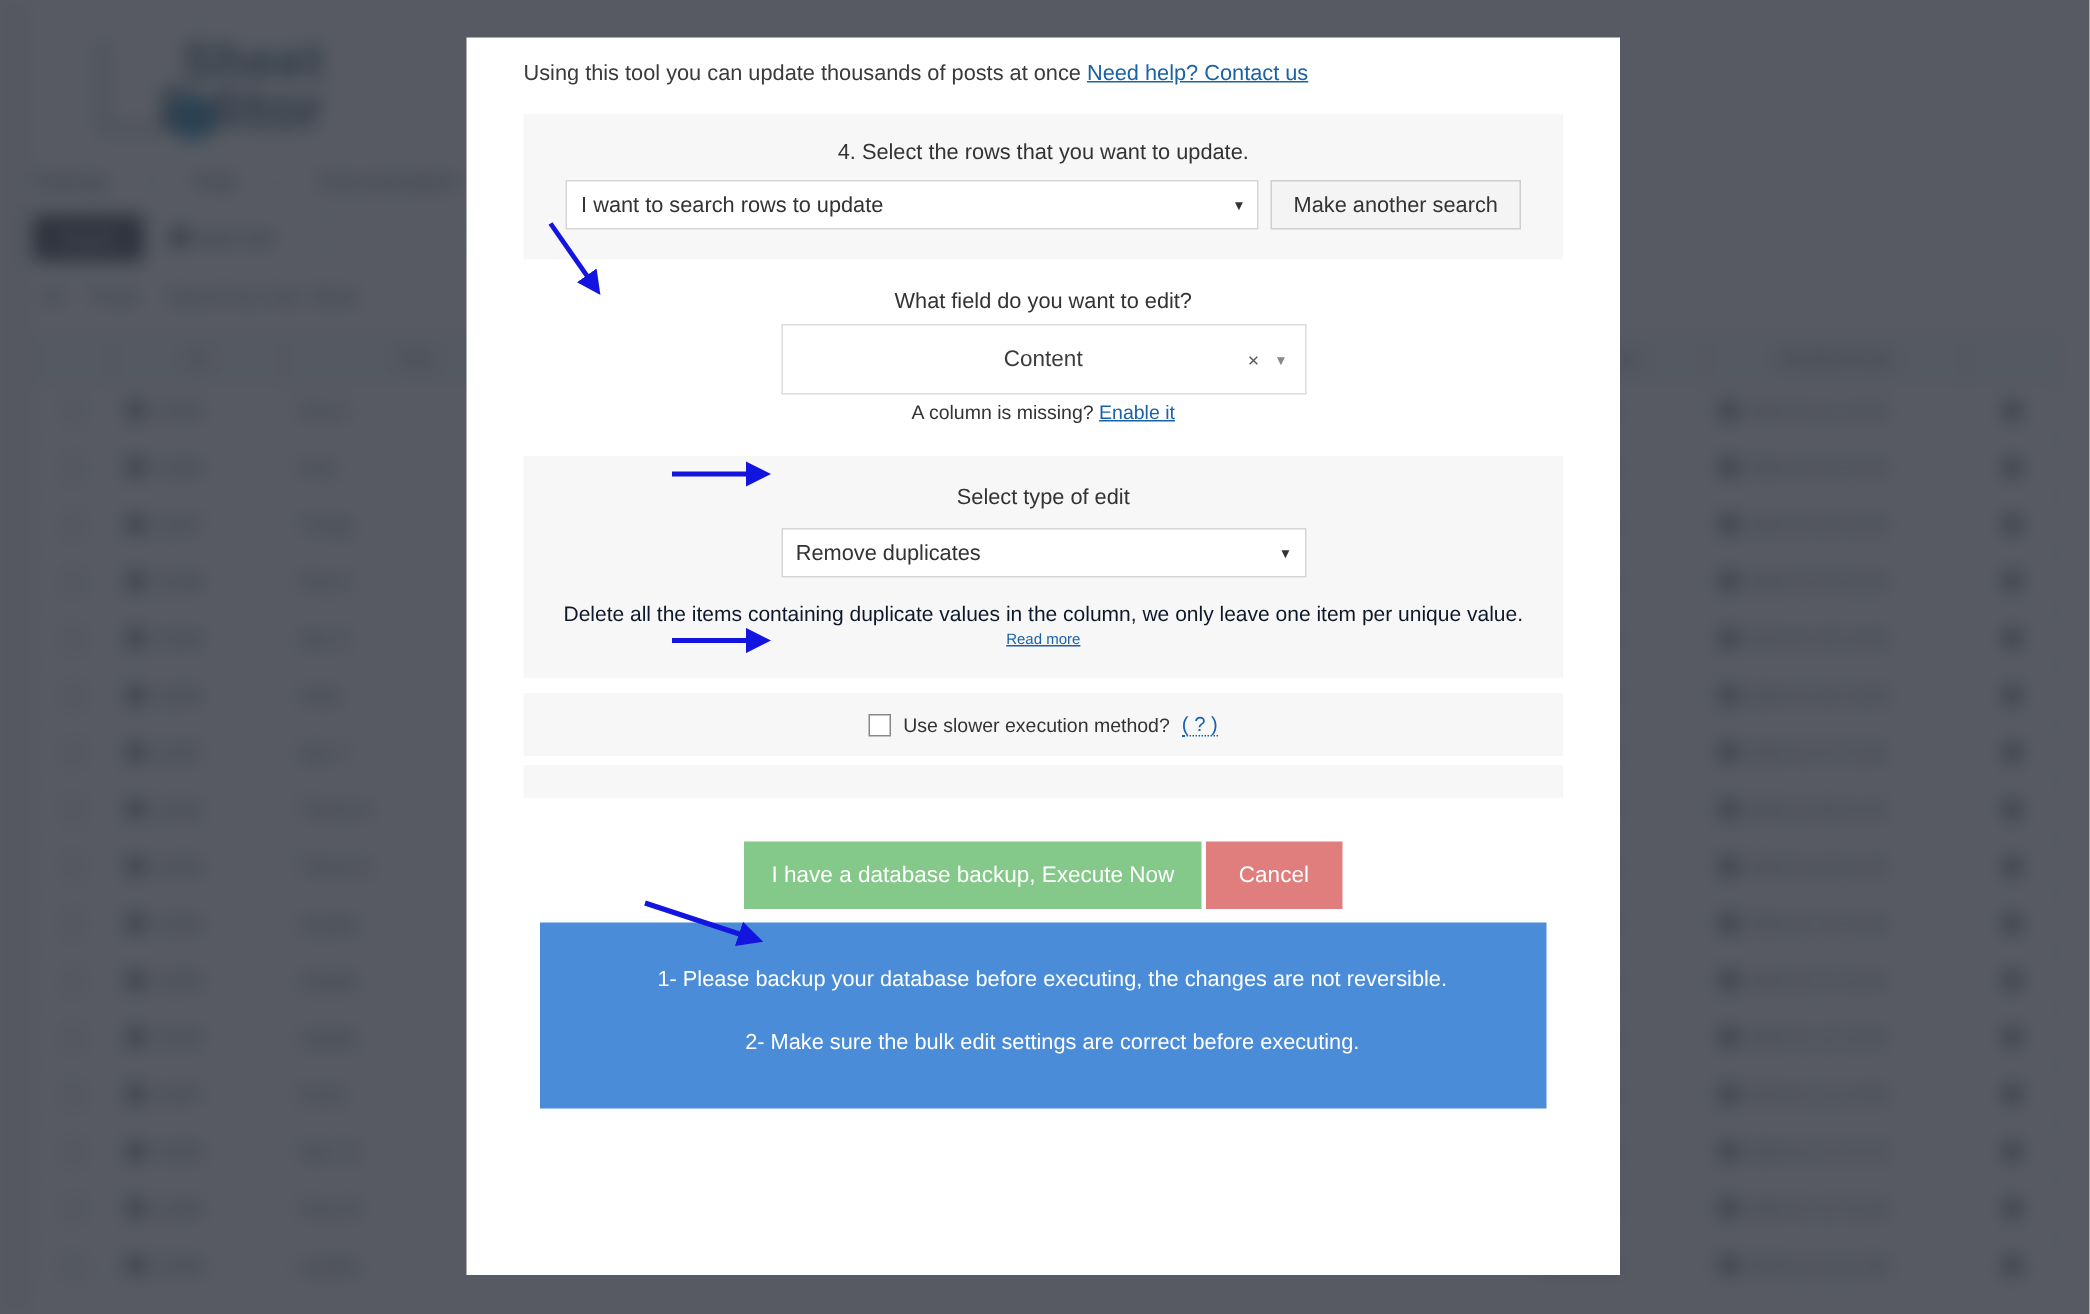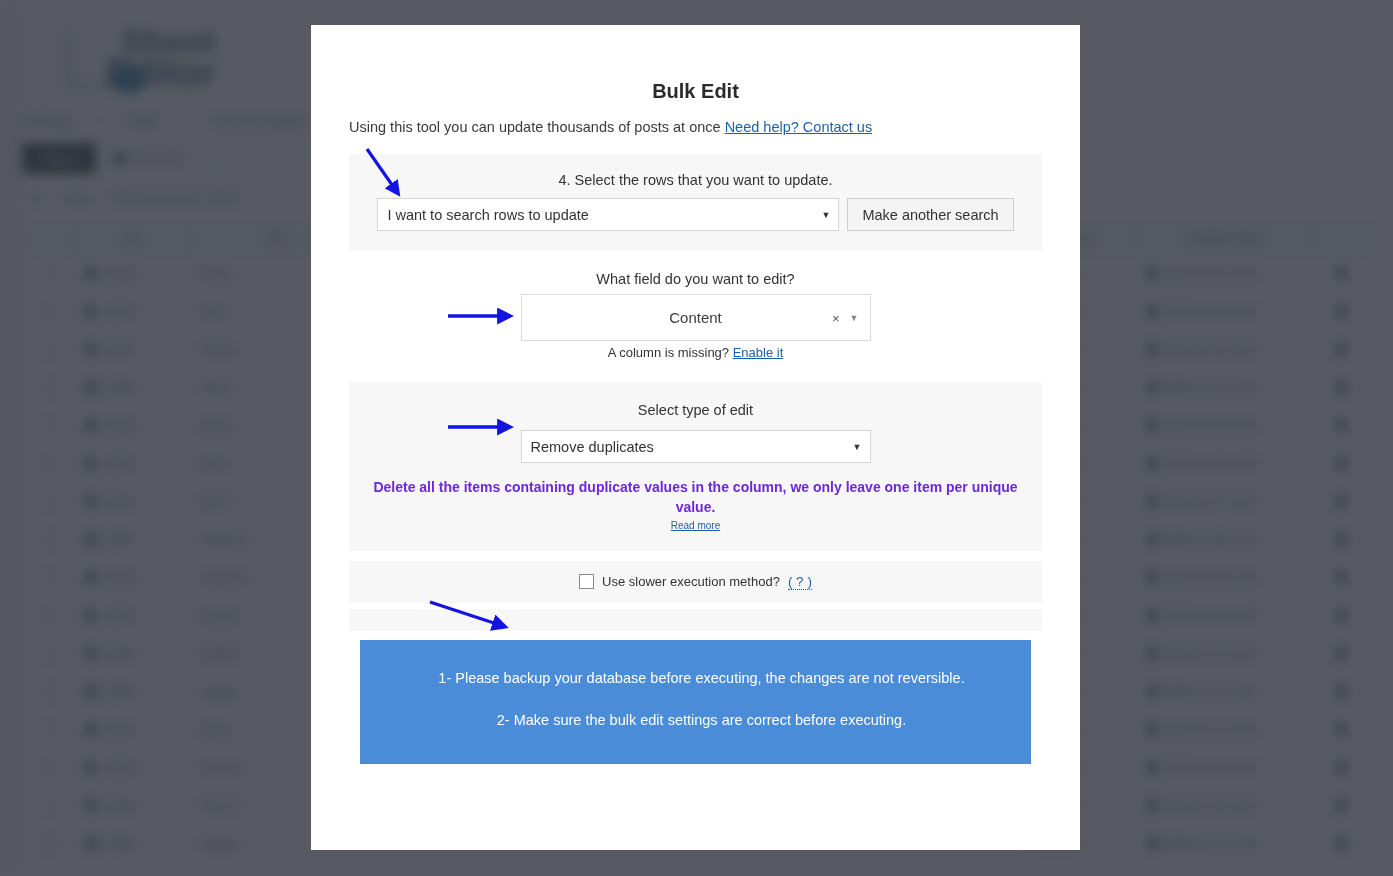--- a/index.html
+++ b/index.html
@@ -195,22 +195,22 @@
     position: absolute; right: 11px; top: 50%; transform: translateY(-50%);
     font-size: 9px; color: #888;
   }
   #field-missing {
     text-align: center; font-size: 13px; color: #333; margin-top: 4px;
   }
 
   
   #edittype-select { width: 350px; text-align: left; }
   #edittype-desc {
-    text-align: center; font-size: 14px; color: #6d28d9;
-    margin-top: 14px; padding: 0 20px; line-height: 1.45; font-weight: bold;
+    text-align: center; font-size: 14px; color: #0f172a;
+    margin-top: 14px; padding: 0 20px; line-height: 1.45;
   }
   #edittype-readmore { text-align: center; margin-top: 2px; font-size: 10px; }
 
   
   #slower-panel {
     background: #f7f7f7; margin-top: 10px;
     height: 42px; display: flex; align-items: center; justify-content: center;
     gap: 8px;
   }
   #slower-checkbox {
@@ -616,21 +616,20 @@
         </div>
       </div>
   </div>
 </div>
 
 <div id="overlay"></div>
 
 <div id="modal">
   <div id="modal-inner">
 
-    <div id="modal-title">Bulk Edit</div>
 
     <div id="modal-subtitle">
       <span>Using this tool you can update thousands of posts at once</span>
       <a class="link" href="#">Need help? Contact us</a>
     </div>
 
     <div class="panel">
       <div class="panel-label">4. Select the rows that you want to update.</div>
       <div class="row-center">
         <span class="sel-wrap">
@@ -669,20 +668,24 @@
     </div>
 
     <div id="slower-panel">
       <span id="slower-checkbox"></span>
       <span id="slower-label">Use slower execution method?</span>
       <span id="slower-help">( ? )</span>
     </div>
 
     <div id="spacer-panel"></div>
 
+    <div id="actions">
+      <button id="execute-btn" style="background: rgb(133, 201, 138);">I have a database backup, Execute Now</button>
+      <button id="cancel-btn" style="background: rgb(224, 125, 125);">Cancel</button>
+    </div>
 
     <div id="notice" style="background: rgb(74, 140, 216);">
       <div class="line1">1- Please backup your database before executing, the changes are not reversible.</div>
       <div class="line2">2- Make sure the bulk edit settings are correct before executing.</div>
     </div>
 
   </div>
 </div>
 
 <svg class="arrow-svg" style="left:355px;top:140px;" width="70" height="70" viewBox="0 0 70 70">

